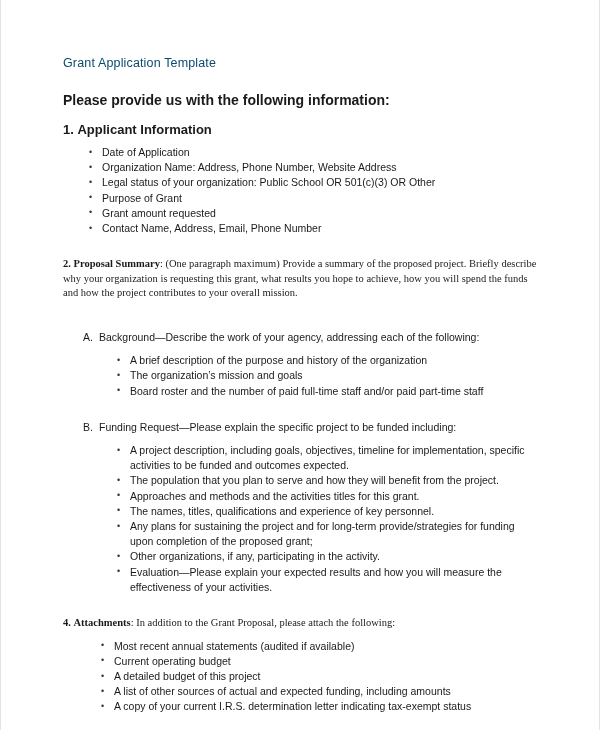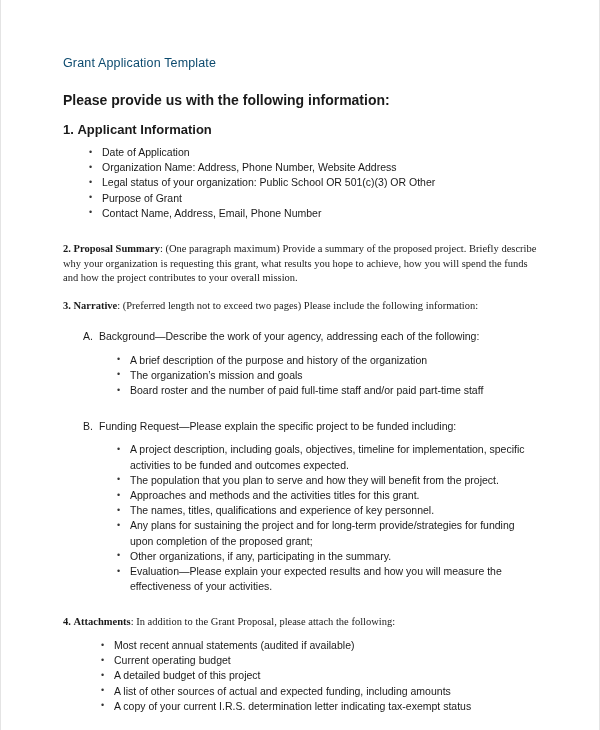--- a/index.html
+++ b/index.html
@@ -111,30 +111,30 @@
 
   <div class="sec-head">
     <span class="num">1.</span>
     <span class="ttl">Applicant Information</span>
   </div>
   <ul class="bl lvl1">
     <li>Date of Application</li>
     <li>Organization Name: Address, Phone Number, Website Address</li>
     <li>Legal status of your organization: Public School OR 501(c)(3) OR Other</li>
     <li>Purpose of Grant</li>
+    <li>Grant amount requested</li>
     <li>Contact Name, Address, Email, Phone Number</li>
   </ul>
 
   <div class="gap-md"></div>
 
   <p class="para"><span class="num">2.</span> <span class="ttl">Proposal Summary</span><span class="rest">: (One paragraph maximum) Provide a summary of the proposed project. Briefly describe why your organization is requesting this grant, what results you hope to achieve, how you will spend the funds and how the project contributes to your overall mission.</span></p>
 
   <div class="gap-md"></div>
 
-  <p class="para"><span class="num">3.</span> <span class="ttl">Narrative</span><span class="rest">: (Preferred length not to exceed two pages) Please include the following information:</span></p>
 
   <div class="gap-lg"></div>
 
   <ol class="alpha">
     <li>
       <span class="marker">A.</span>
       <span>Background—Describe the work of your agency, addressing each of the following:</span>
       <ul class="bl" style="margin-left:18px !important;">
         <li>A brief description of the purpose and history of the organization</li>
         <li>The organization’s mission and goals</li>
@@ -144,21 +144,21 @@
     <li style="list-style:none;padding:0;margin:0;height:13px;"></li>
     <li>
       <span class="marker">B.</span>
       <span>Funding Request—Please explain the specific project to be funded including:</span>
       <ul class="bl" style="margin-left:18px !important;">
         <li>A project description, including goals, objectives, timeline for implementation, specific activities to be funded and outcomes expected.</li>
         <li>The population that you plan to serve and how they will benefit from the project.</li>
         <li>Approaches and methods and the activities titles for this grant.</li>
         <li>The names, titles, qualifications and experience of key personnel.</li>
         <li>Any plans for sustaining the project and for long-term provide/strategies for funding upon completion of the proposed grant;</li>
-        <li>Other organizations, if any, participating in the summary.</li>
+        <li>Other organizations, if any, participating in the activity.</li>
         <li>Evaluation—Please explain your expected results and how you will measure the effectiveness of your activities.</li>
       </ul>
     </li>
   </ol>
 
   <div class="gap-md"></div>
 
   <p class="para"><span class="num">4.</span> <span class="ttl">Attachments</span><span class="rest">: In addition to the Grant Proposal, please attach the following:</span></p>
   <ul class="bl lvl-att">
     <li>Most recent annual statements (audited if available)</li>

